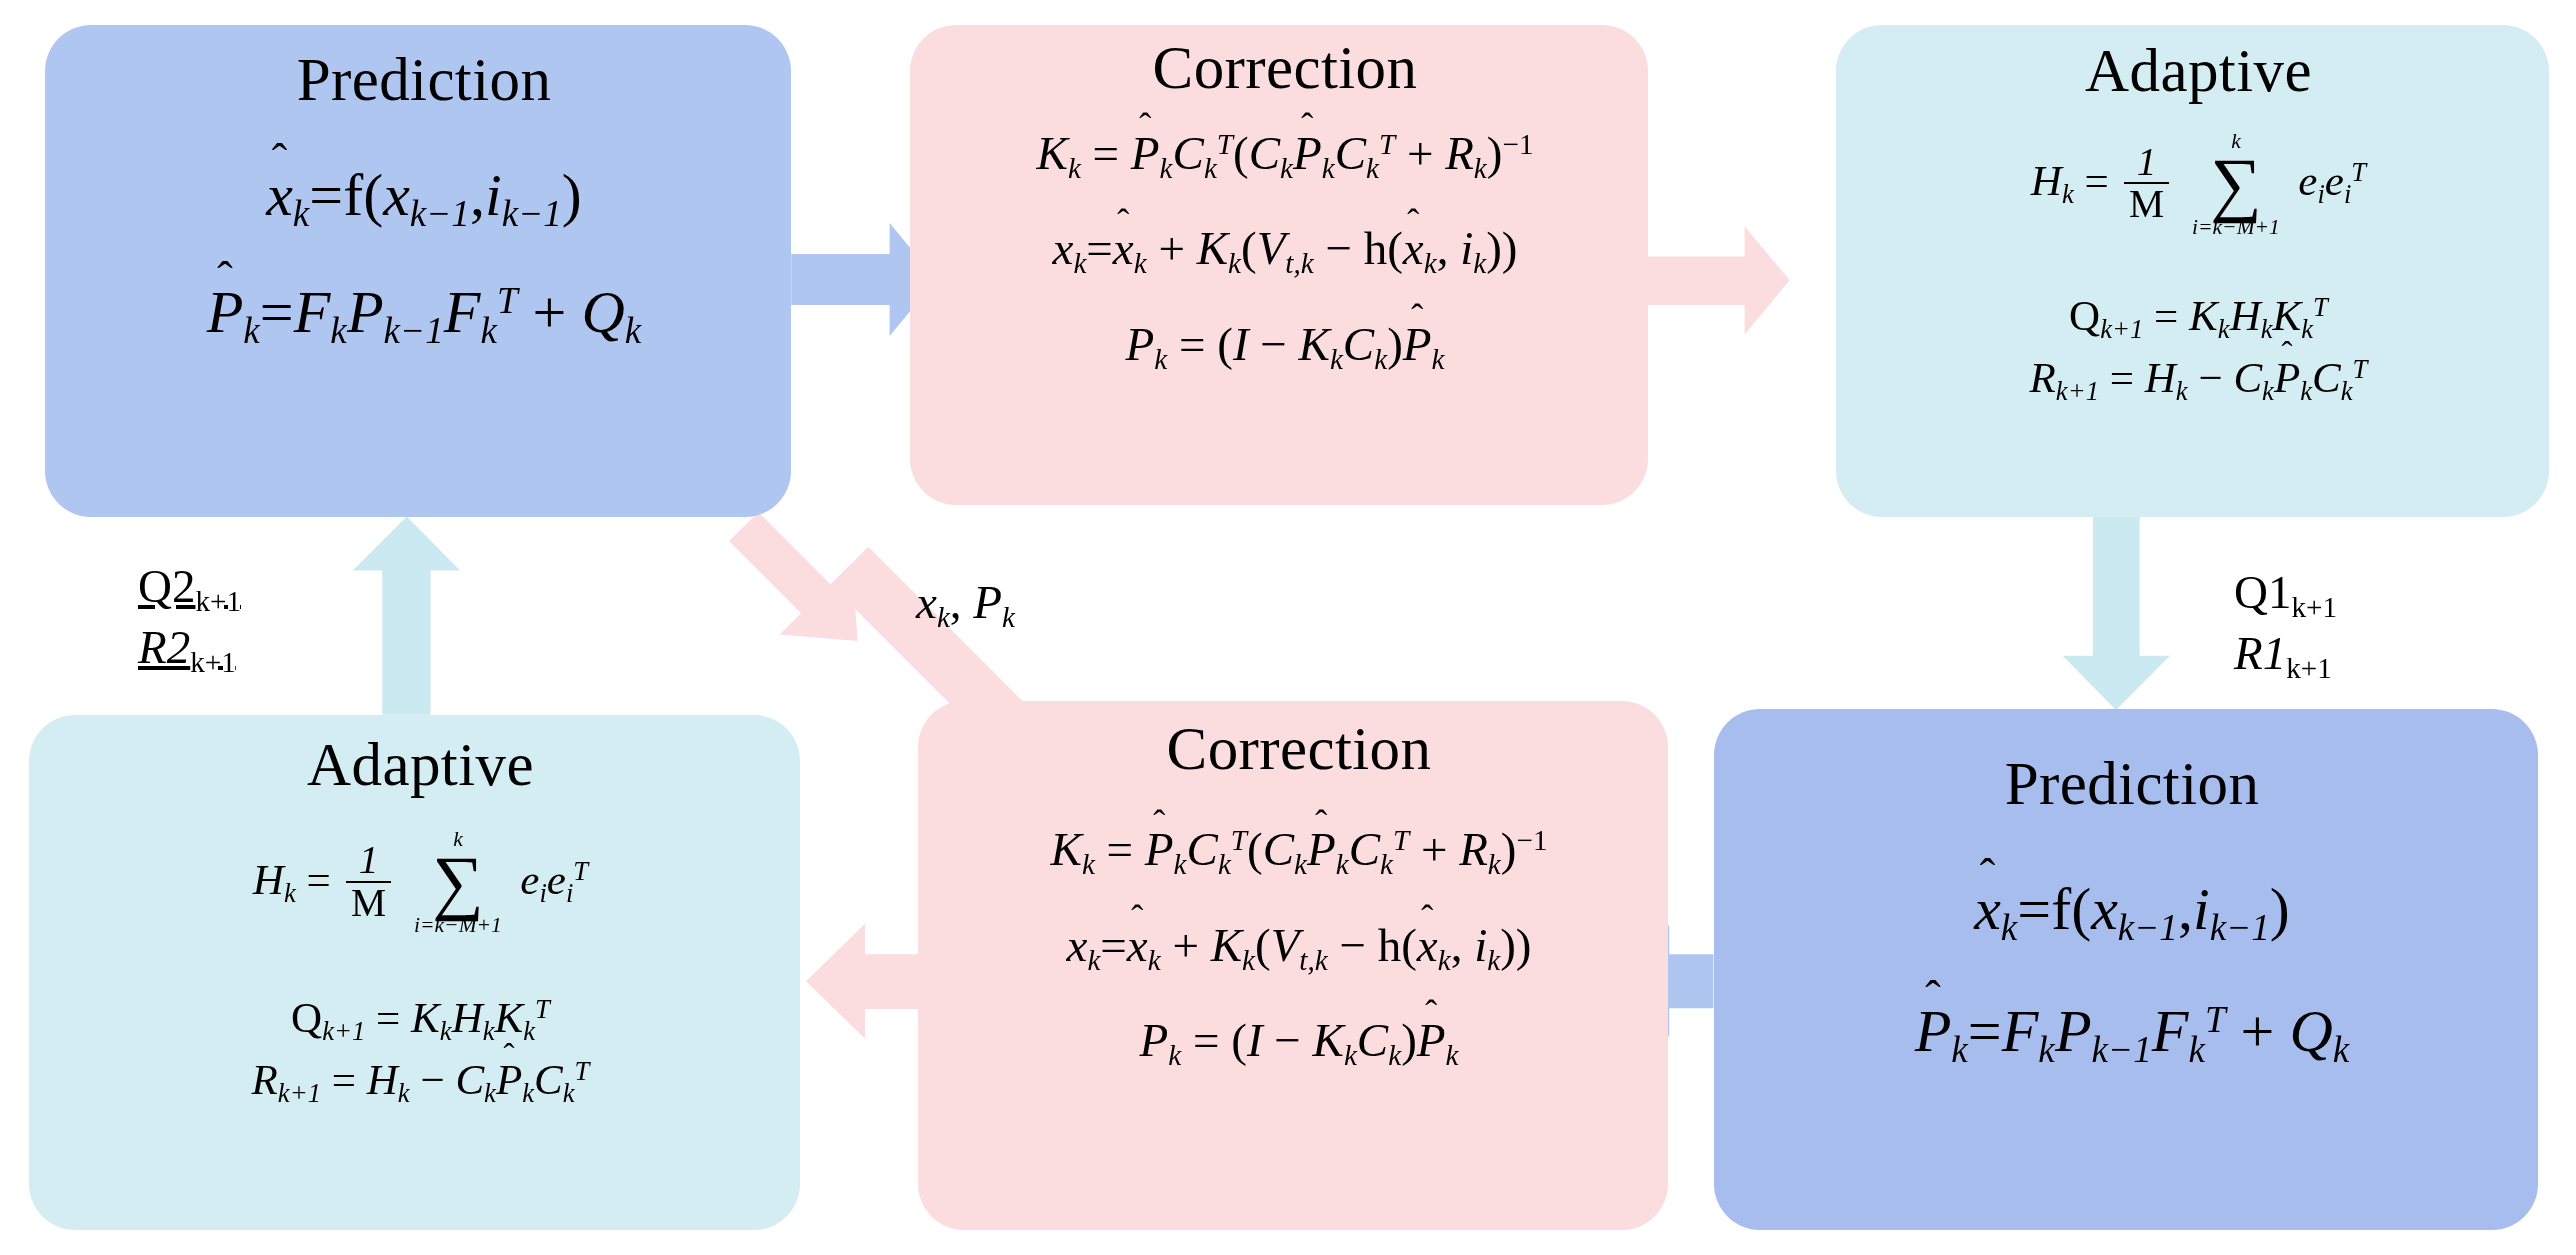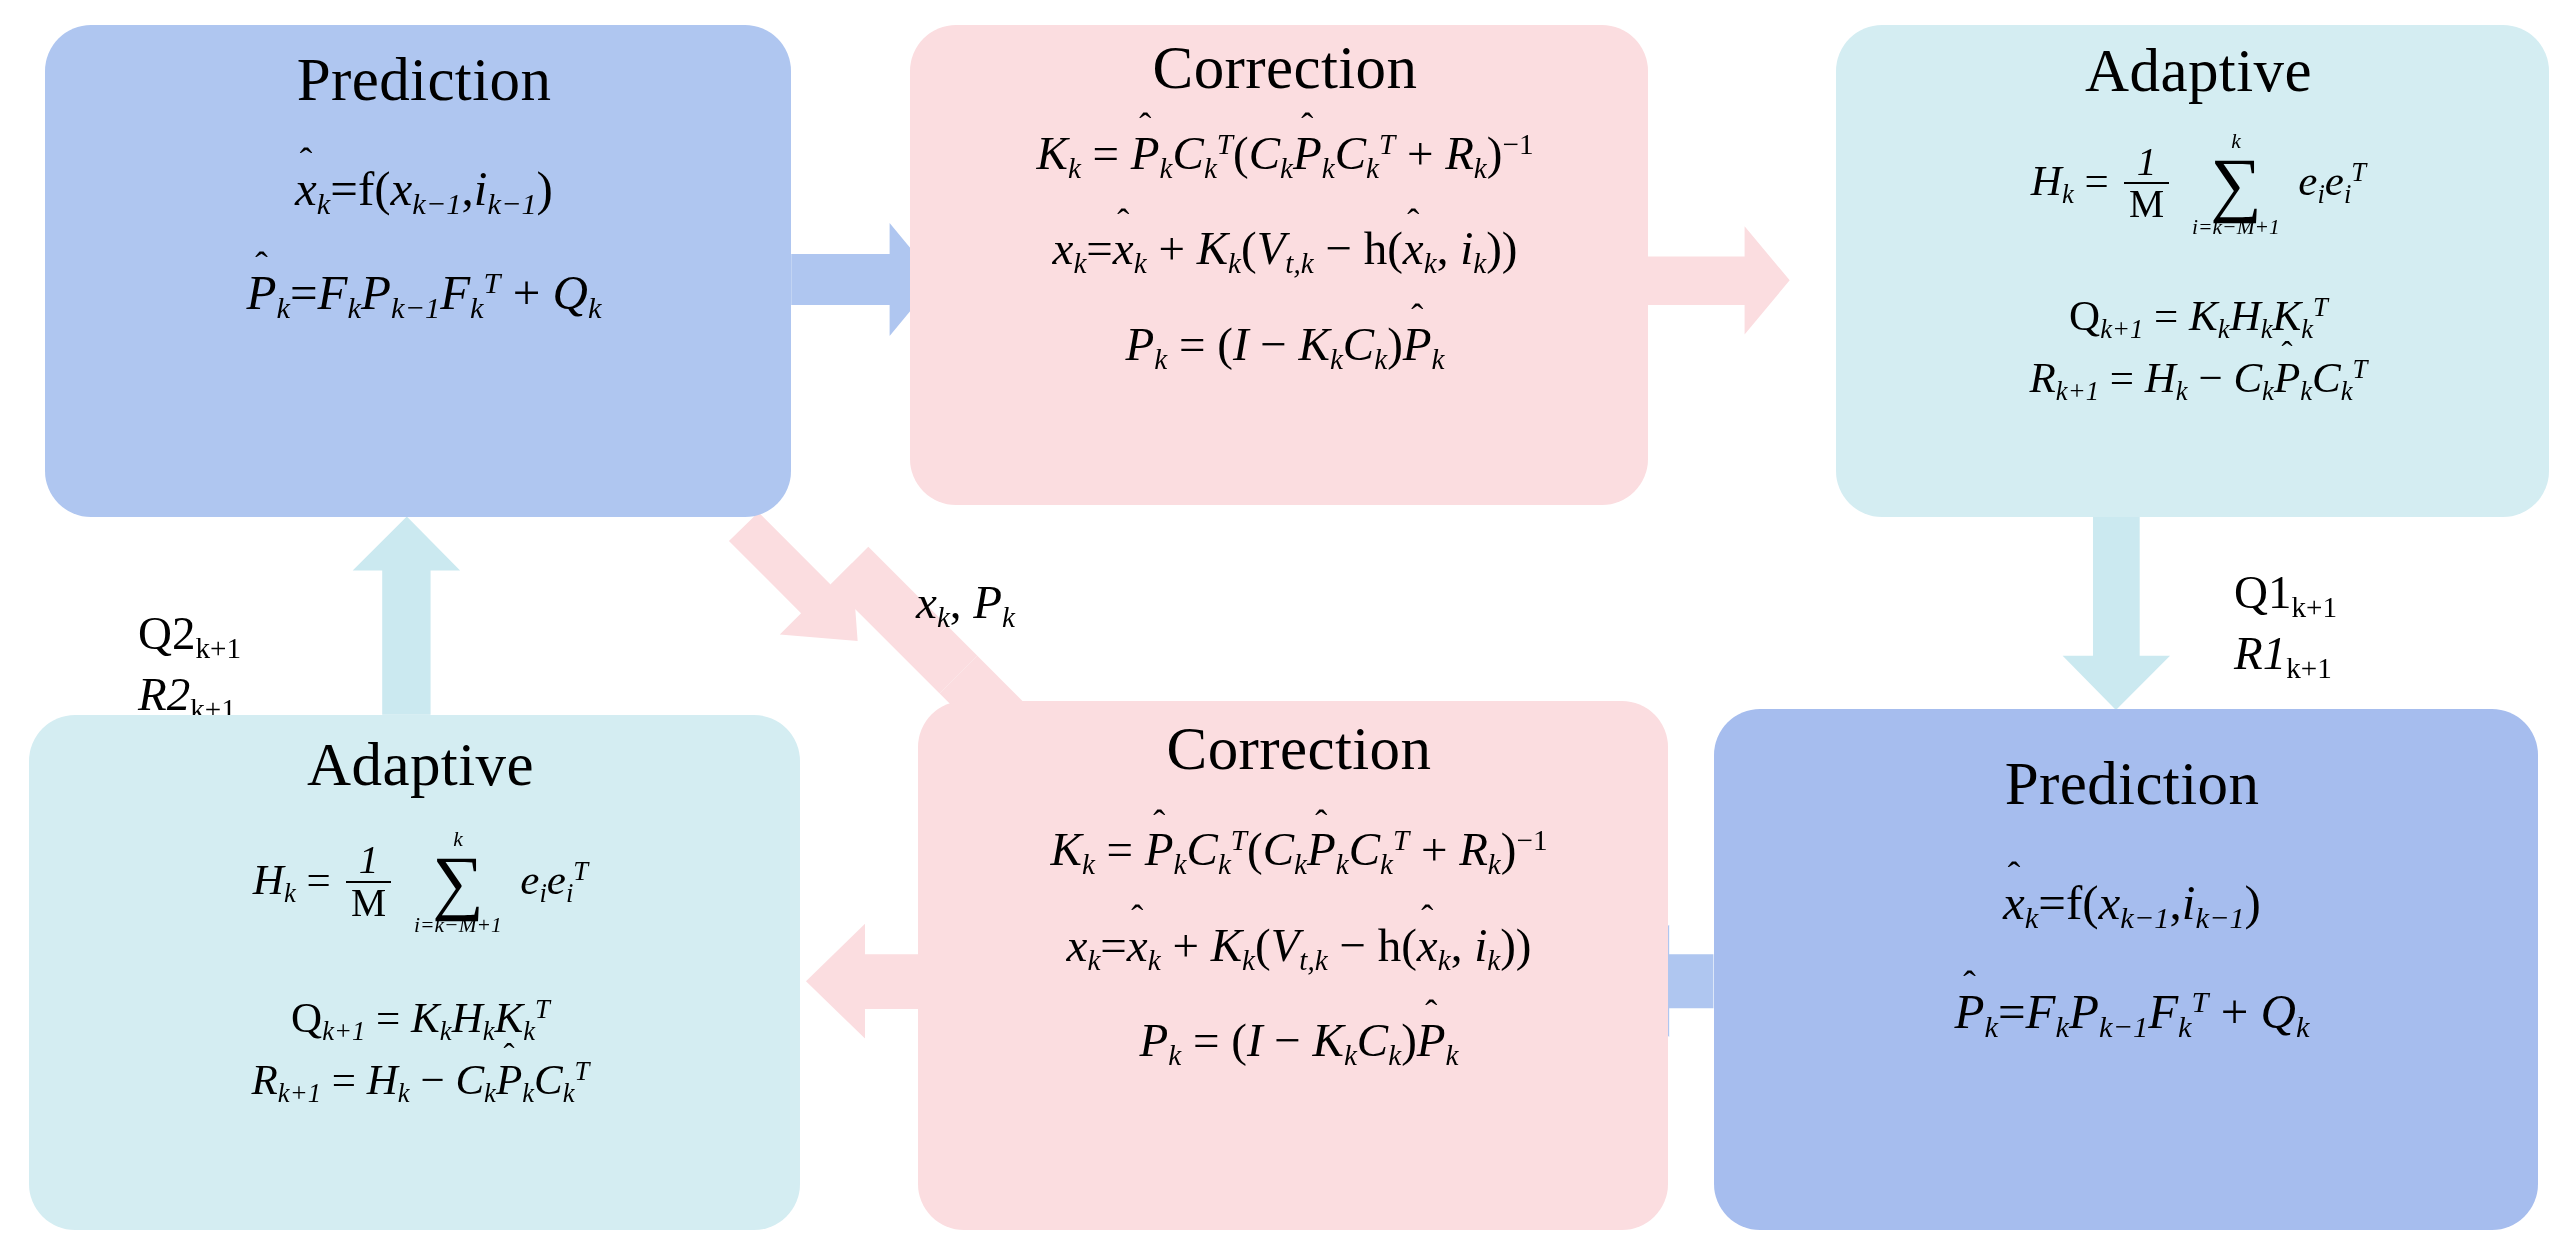--- a/index.html
+++ b/index.html
@@ -3,21 +3,21 @@
 <meta charset="utf-8">
 <style>
   html,body{margin:0;padding:0;background:#ffffff;}
   body{width:2576px;height:1255px;position:relative;overflow:hidden;
        font-family:"Liberation Serif","DejaVu Serif",serif;}
   .stage{position:absolute;left:0;top:0;width:2576px;height:1255px;}
 
   .box{position:absolute;border-radius:46px;box-sizing:border-box;
        display:flex;flex-direction:column;align-items:center;padding-left:12px;}
   .box-title{font-size:61px;line-height:1.05;color:#000;letter-spacing:0.4px;}
-  .eq{font-size:49px;color:#000;line-height:1.08;white-space:nowrap;}
+  .eq{font-size:60px;color:#000;line-height:1.08;white-space:nowrap;}
   .eq i{font-style:italic;}
   .eq .up{font-style:normal;}
 
   
   sub{font-size:0.62em;vertical-align:-0.30em;font-style:italic;}
   sup{font-size:0.62em;vertical-align:0.52em;font-style:italic;}
   sub.rm,sup.rm{font-style:normal;}
 
   
   .hat{position:relative;display:inline-block;}
@@ -61,21 +61,21 @@
 
     <polygon fill="#FBDDE0" points="1120,1164 1055,1164 1055,1127 983,1197 1055,1267 1055,1231 1120,1231"></polygon>
 
     <polygon fill="#CBE9F0" points="466,872 466,696 430,696 496,630 561,696 525,696 525,872"></polygon>
 
     <polygon fill="#FBDDE0" points="925,625 1013,713 1039,687 1046,782 951,774 977,748 889,660"></polygon>
     <polygon fill="#FBDDE0" points="1013,713 1059,667 1192,800 1146,846"></polygon>
     <polygon fill="#FBDDE0" points="1146,846 1192,800 1258,866 1212,912"></polygon>
   </svg>
 
-  <div class="alabel" style="left:138px;top:605px;text-align:left;">
+  <div class="alabel" style="left:138px;top:558px;text-align:left;text-decoration:underline;">
     <div><span>Q2</span><sub class="rm">k+1</sub></div>
     <div><i><span>R2</span></i><sub class="rm">k+1</sub></div>
   </div>
 
   <div class="alabel" style="left:916px;top:574px;">
     <i><span>x</span></i><sub>k</sub><span>, </span><i><span>P</span></i><sub>k</sub>
   </div>
 
   <div class="alabel" style="left:2197px;top:564px;text-align:left;margin-left:37px;">
     <div><span>Q1</span><sub class="rm">k+1</sub></div>

